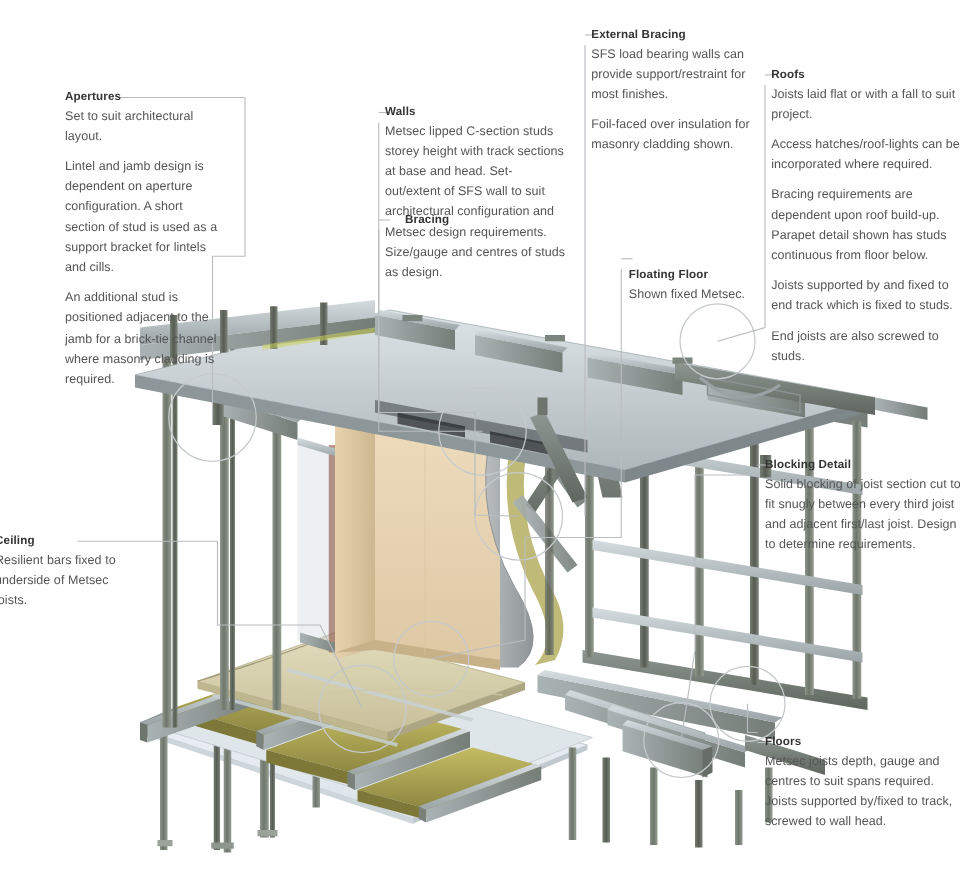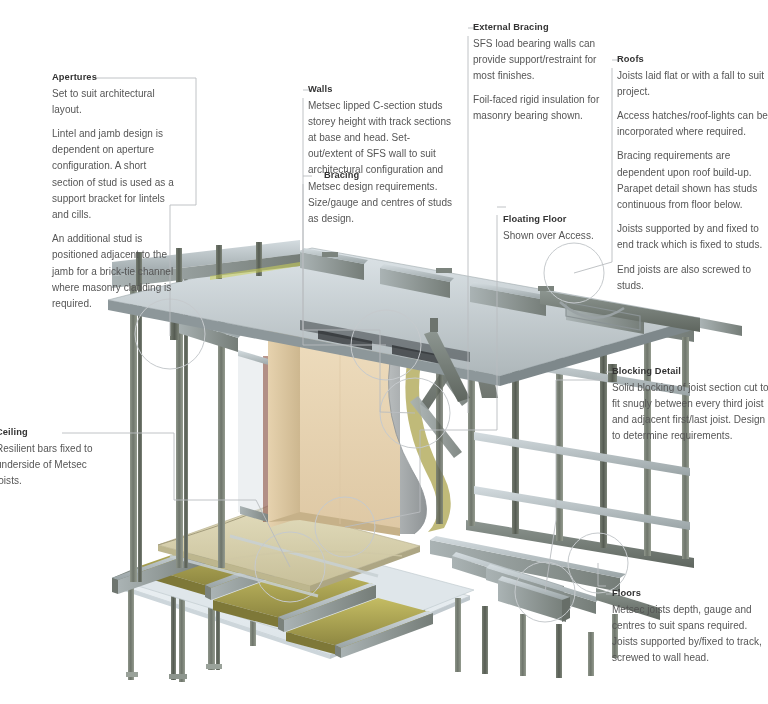--- a/index.html
+++ b/index.html
@@ -369,35 +369,35 @@
       <p>An additional stud is positioned adjacent to the jamb for a brick-tie channel where masonry cladding is required.</p>
     </div>
 
     <div class="callout mid" style="left:324px;top:170px;">
       <h3>Bracing</h3>
     </div>
 
     <div class="callout narrow" style="left:473px;top:22px;">
       <h3>External Bracing</h3>
       <p>SFS load bearing walls can provide support/restraint for most finishes.</p>
-      <p>Foil-faced rigid insulation for masonry bearing shown.</p>
+      <p>Foil-faced over insulation for masonry cladding shown.</p>
     </div>
 
     <div class="callout wide" style="left:617px;top:54px;">
       <h3>Roofs</h3>
       <p>Joists laid flat or with a fall to suit project.</p>
       <p>Access hatches/roof-lights can be incorporated where required.</p>
       <p>Bracing requirements are dependent upon roof build-up. Parapet detail shown has studs continuous from floor below.</p>
       <p>Joists supported by and fixed to end track which is fixed to studs.</p>
       <p>End joists are also screwed to studs.</p>
     </div>
 
     <div class="callout narrow" style="left:503px;top:214px;">
       <h3>Floating Floor</h3>
-      <p>Shown over Access.</p>
+      <p>Shown fixed Metsec.</p>
     </div>
 
     <div class="callout wide" style="left:612px;top:366px;">
       <h3>Blocking Detail</h3>
       <p>Solid blocking of joist section cut to fit snugly between every third joist and adjacent first/last joist. Design to determine requirements.</p>
     </div>
 
     <div class="callout wide" style="left:612px;top:588px;">
       <h3>Floors</h3>
       <p>Metsec joists depth, gauge and centres to suit spans required. Joists supported by/fixed to track, screwed to wall head.</p>

